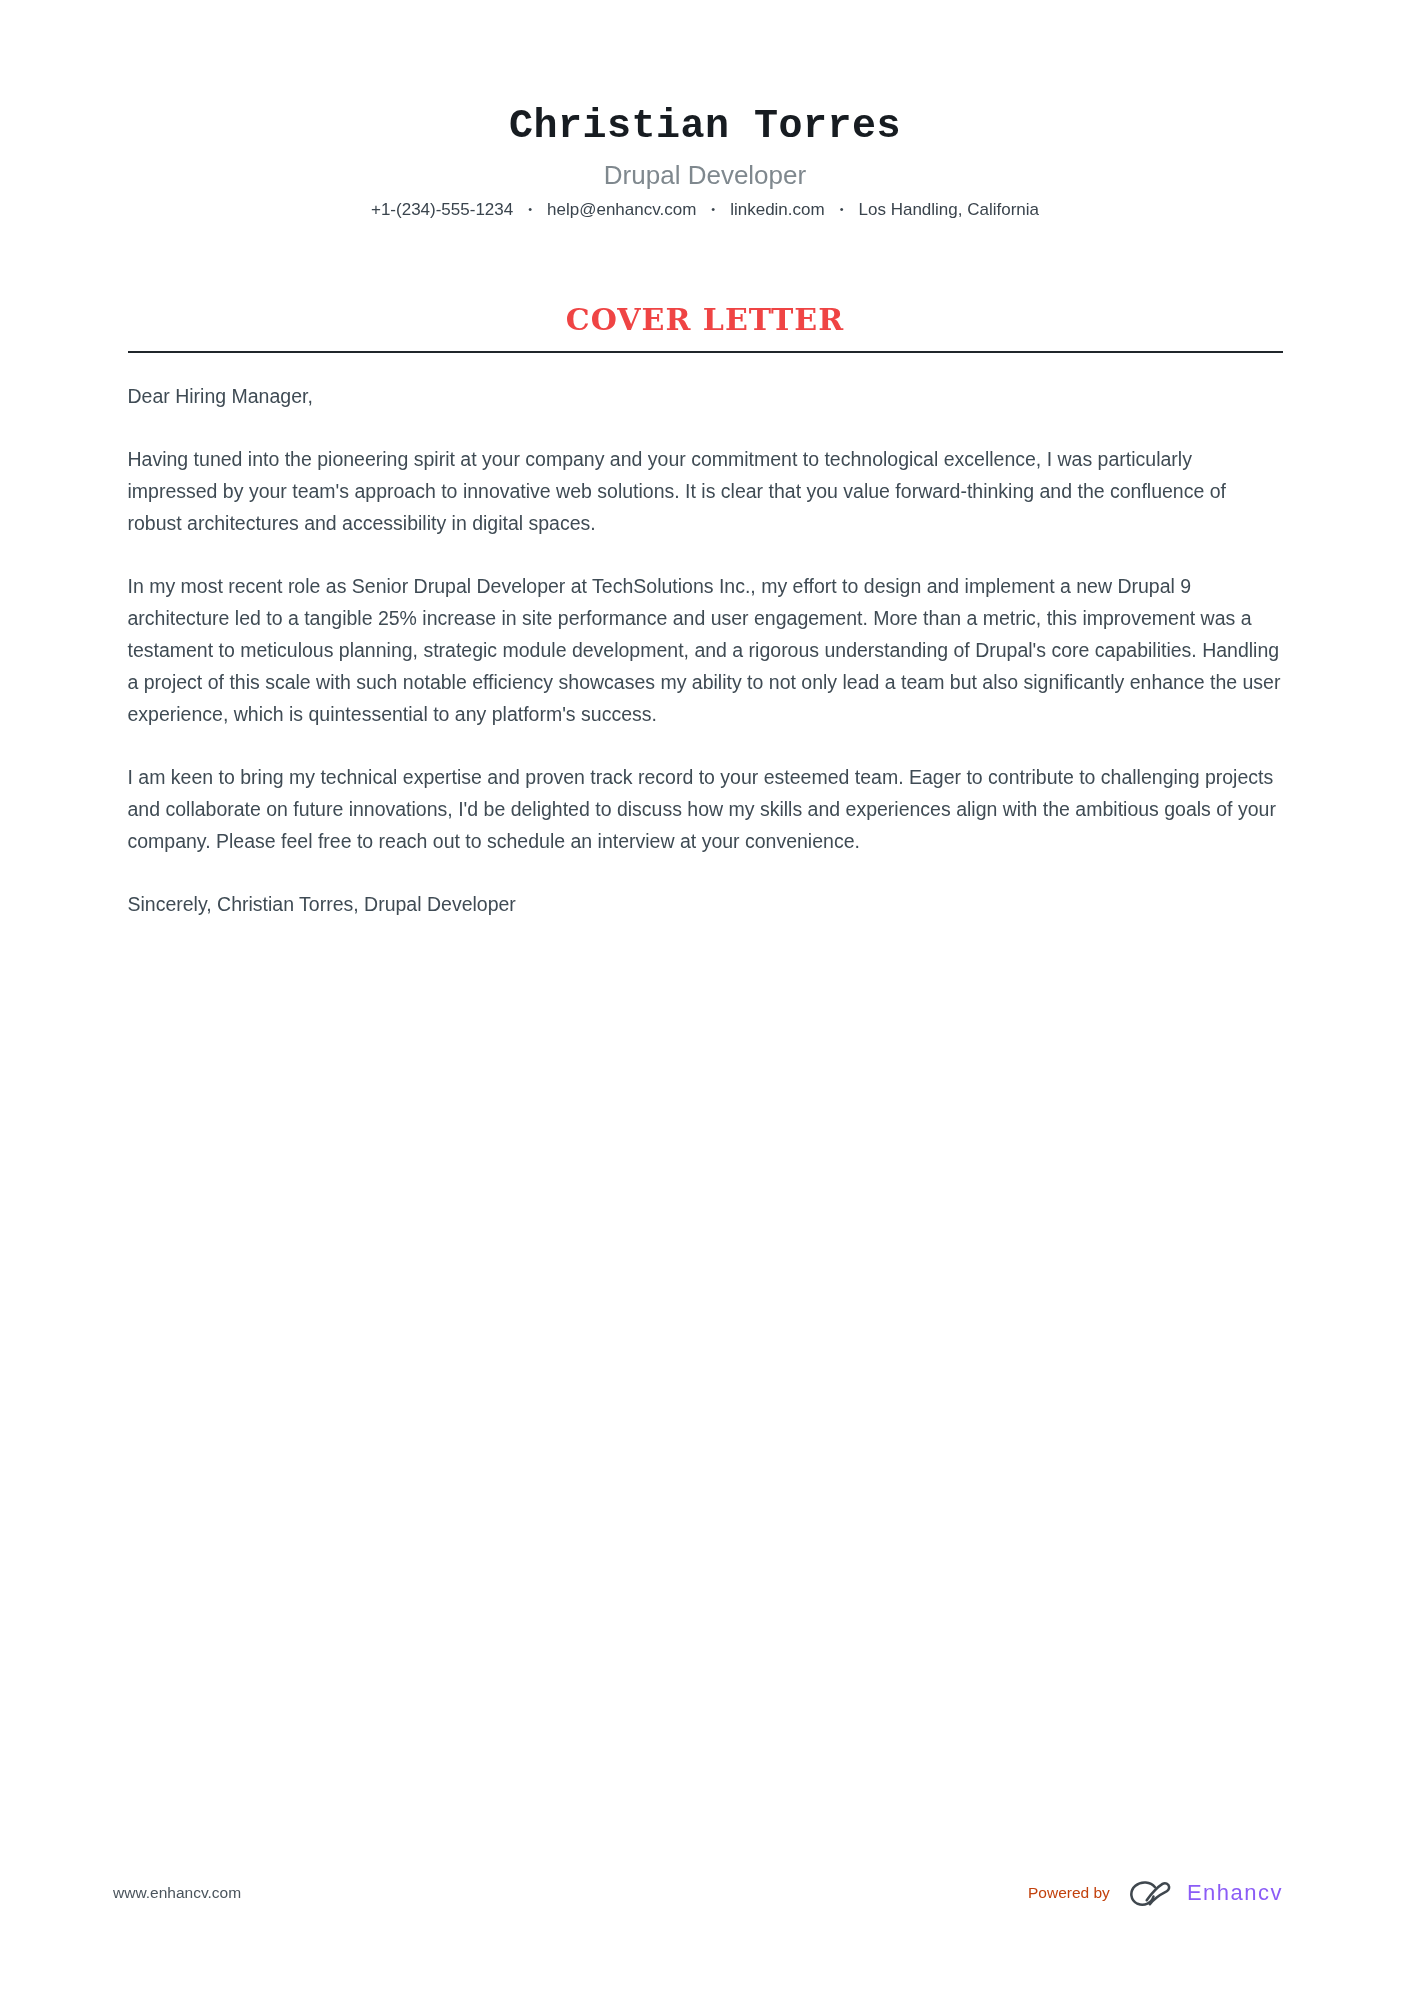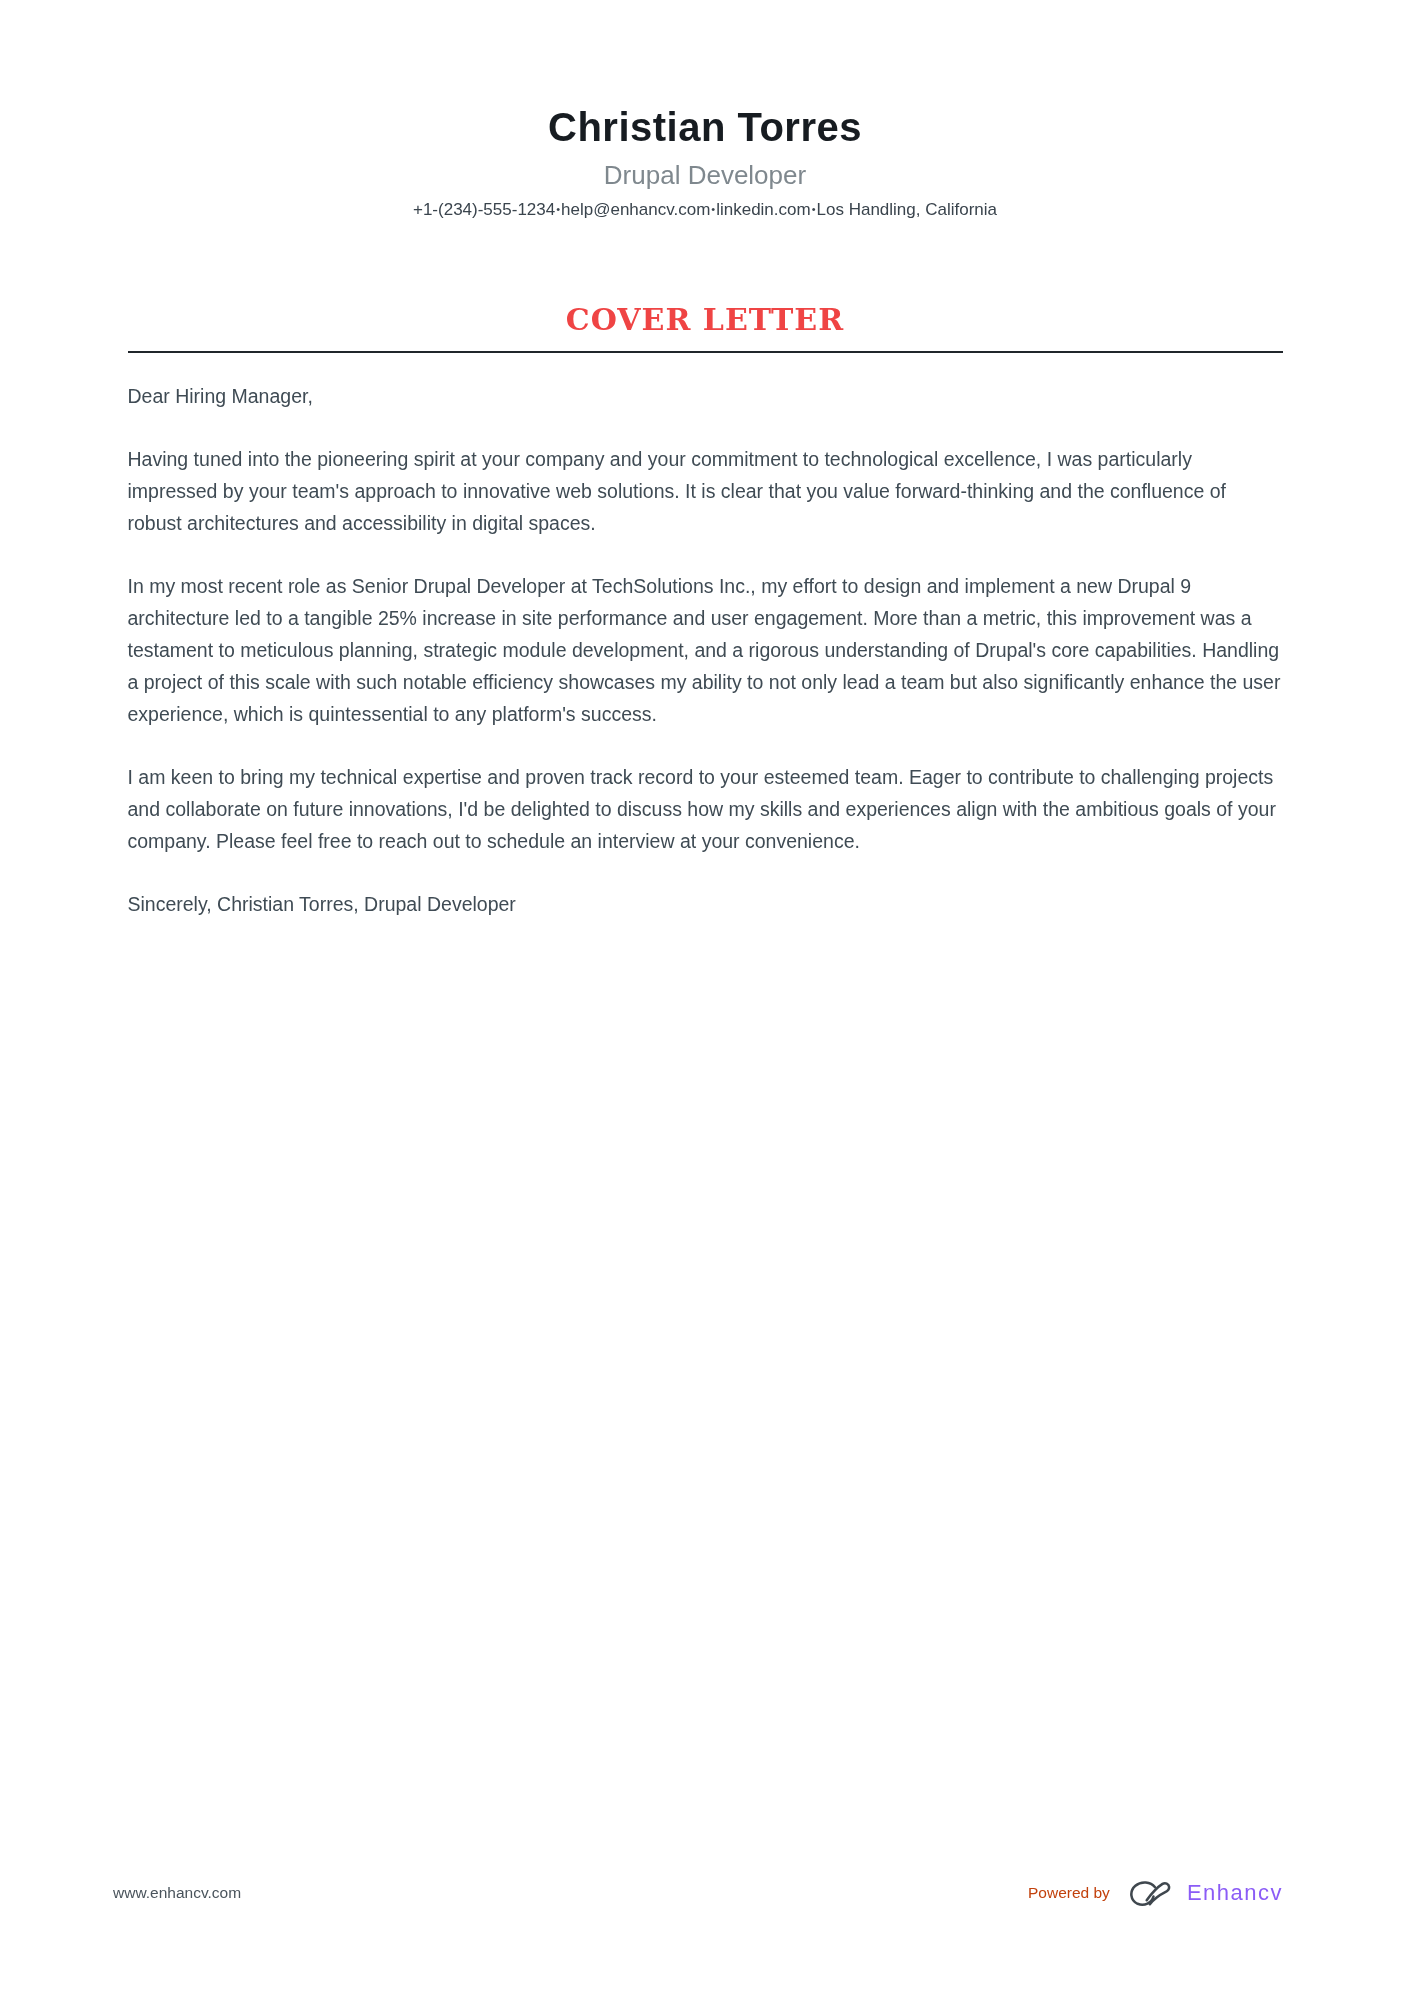--- a/index.html
+++ b/index.html
@@ -10,40 +10,40 @@
     height: 1995px;
     margin: 0 auto;
     background: #ffffff;
     font-family: "Liberation Sans", sans-serif;
     overflow: hidden;
   }
   
   .header { text-align: center; padding-top: 104px; }
   .candidate-name {
     margin: 0;
-    font-family: Liberation Sans, sans-serif;
+    font-family: Liberation Mono, monospace;
     font-size: 40px;
     line-height: 46px;
     font-weight: 700;
     letter-spacing: 0.5px;
     color: #171c21;
   }
   .job-title {
     margin: 10px 0 0;
     font-size: 26px;
     line-height: 30px;
     font-weight: 400;
     color: #7f888e;
   }
   .contact {
     margin-top: 9px;
     display: flex;
     justify-content: center;
     align-items: center;
-    gap: 1px;
+    gap: 15px;
     font-size: 17px;
     line-height: 21px;
     color: #3a444d;
   }
   .contact .dot { font-size: 11px; color: #3a444d; line-height: 21px; }
   .contact a { color: #3a444d; text-decoration: none; cursor: pointer; }
   
   .letter-section { width: 1155px; margin: 82px auto 0; }
   .section-title {
     margin: 0;

